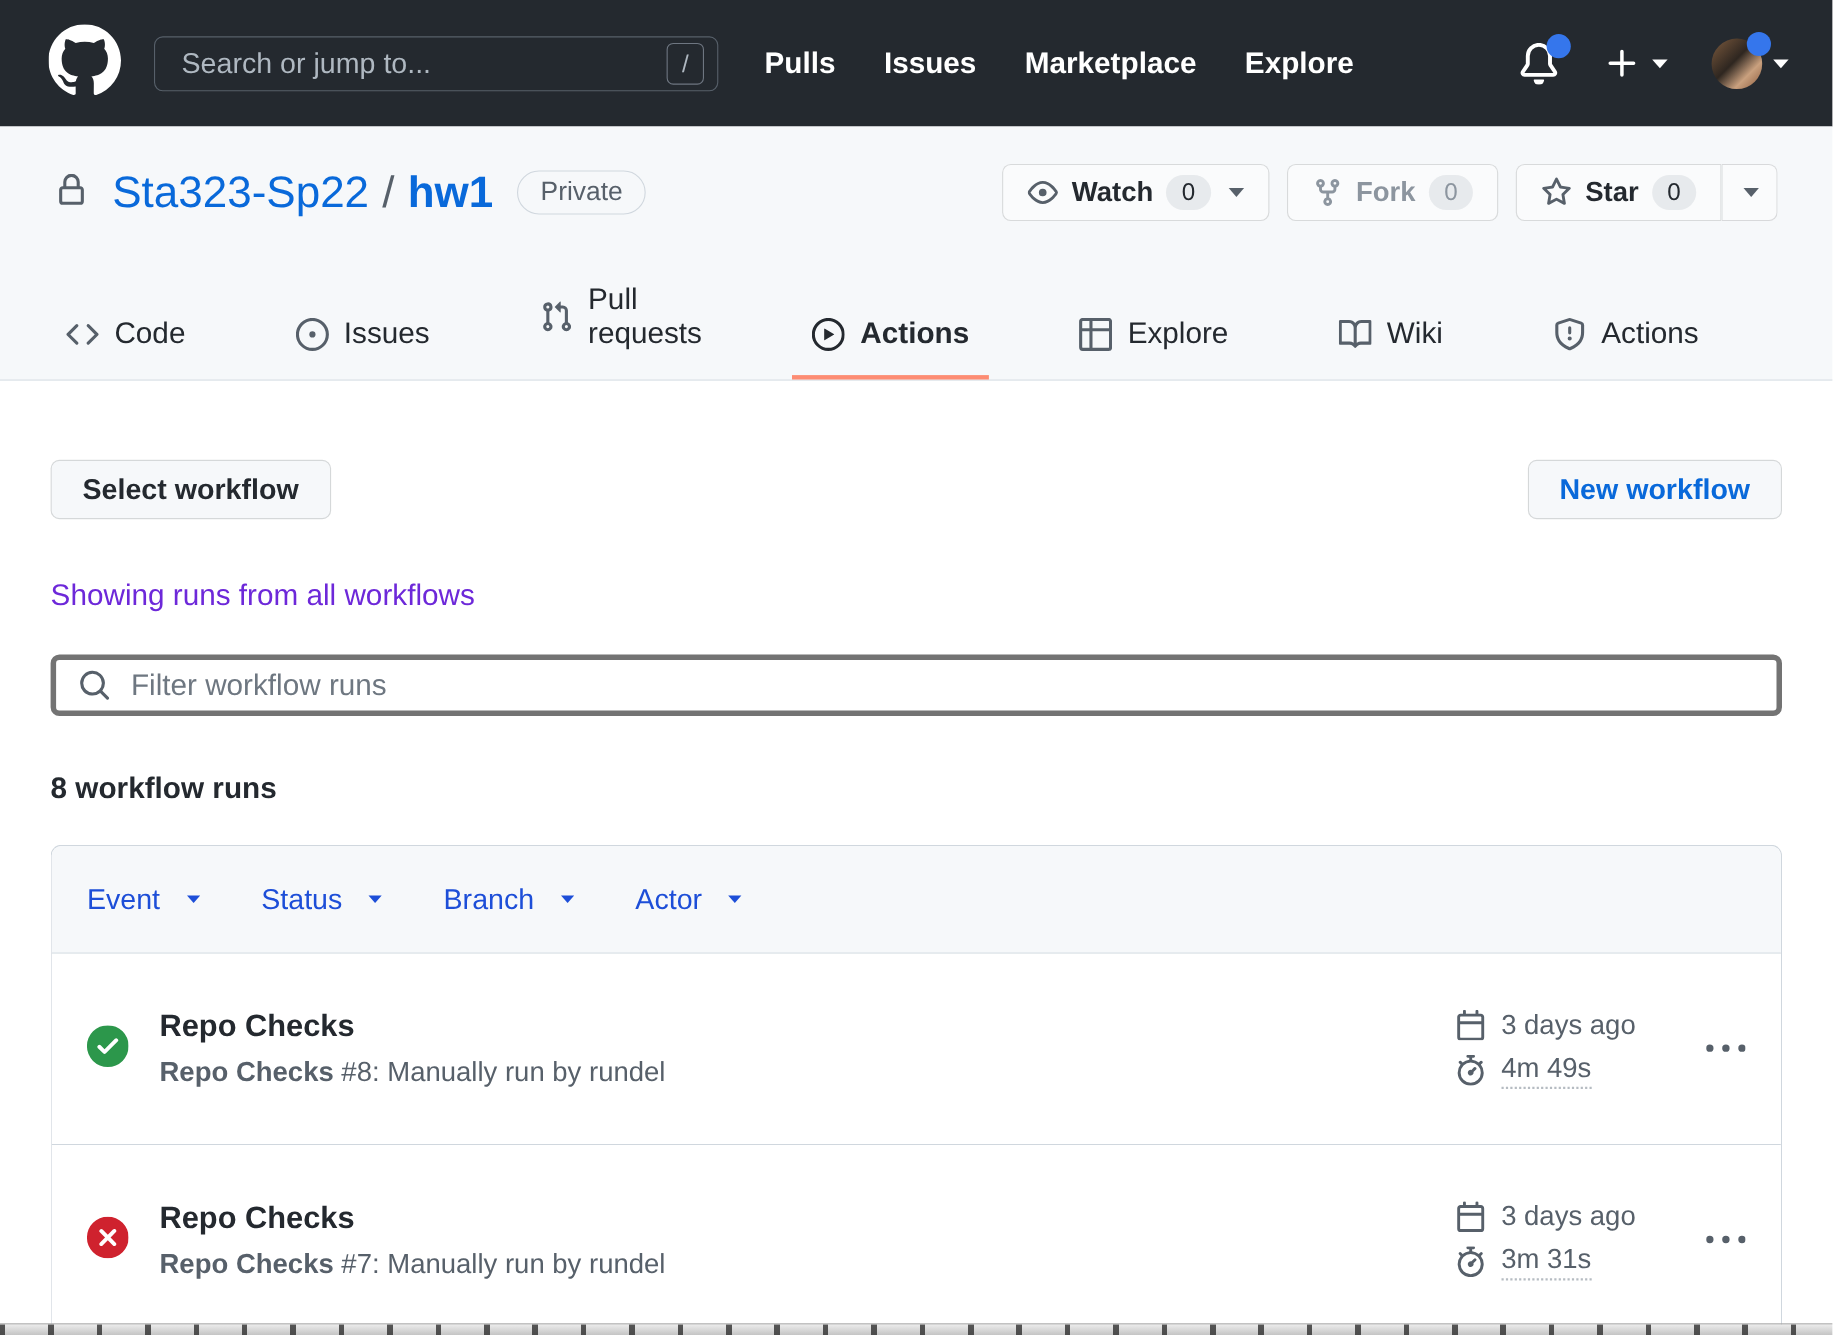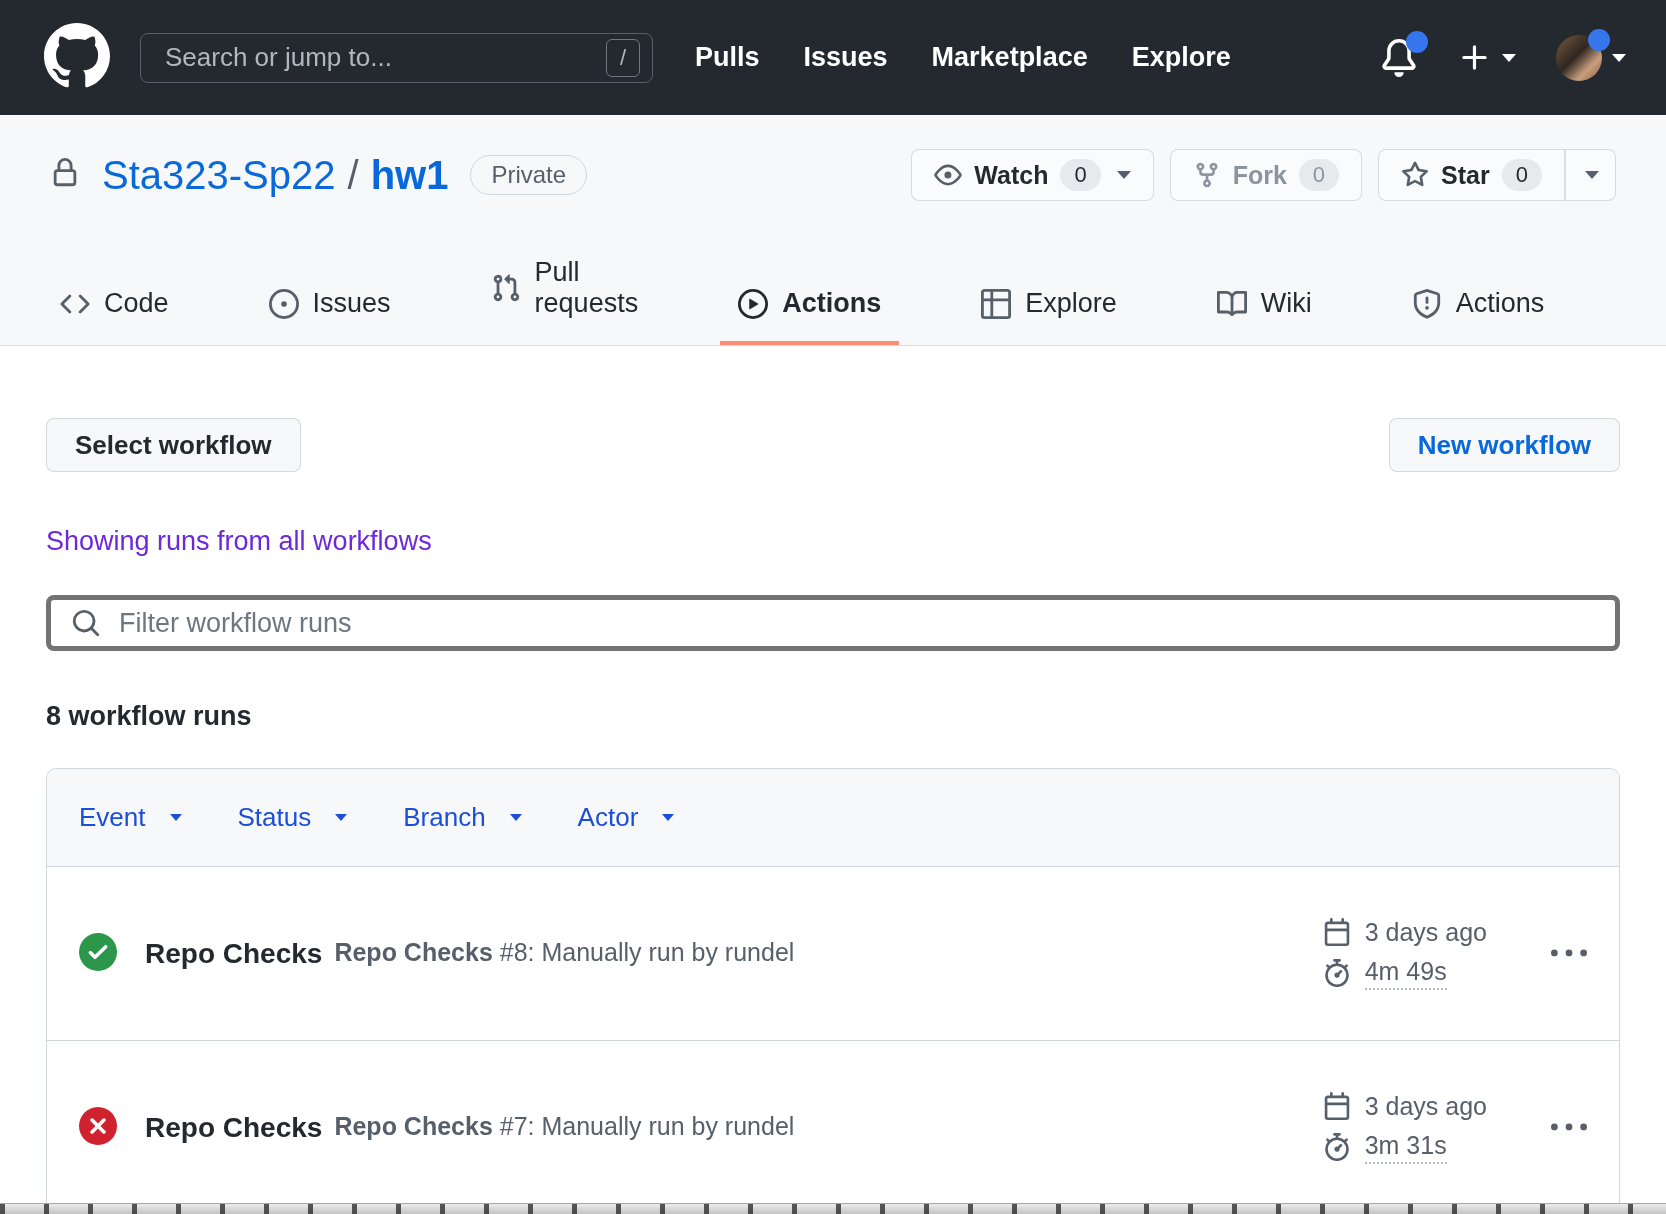--- a/index.html
+++ b/index.html
@@ -146,21 +146,21 @@
   }
   .col-filter .caret { border-left-width: 6px; border-right-width: 6px; border-top-width: 7px; }
   .run-row {
     height: 174px; display: flex; align-items: center;
     padding: 0 32px; border-bottom: 1px solid #d0d7de; background: #fff;
   }
   .run-row.partial { height: 120px; border-bottom: none; }
   .run-status { margin-right: 28px; }
   .icon-success { color: #2c974b; }
   .icon-failure { color: #cf222e; }
-  .run-text { display: flex; flex-direction: row; gap: 12px; }
+  .run-text { display: flex; flex-direction: column; gap: 12px; }
   .run-title { font-size: 28px; font-weight: 700; color: #24292f; text-decoration: none; }
   .run-subtitle { font-size: 25px; color: #57606a; }
   .run-subtitle b { font-weight: 700; }
   .run-meta { margin-left: auto; display: flex; flex-direction: column; gap: 10px; }
   .meta-line { display: flex; align-items: center; gap: 14px; font-size: 25px; color: #57606a; }
   .meta-line .icon { color: #57606a; }
   .duration-text { border-bottom: 2px dotted #b6bcc2; padding-bottom: 2px; }
   .row-kebab { margin-left: 64px; color: #57606a; cursor: pointer; display: flex; }
 
   

